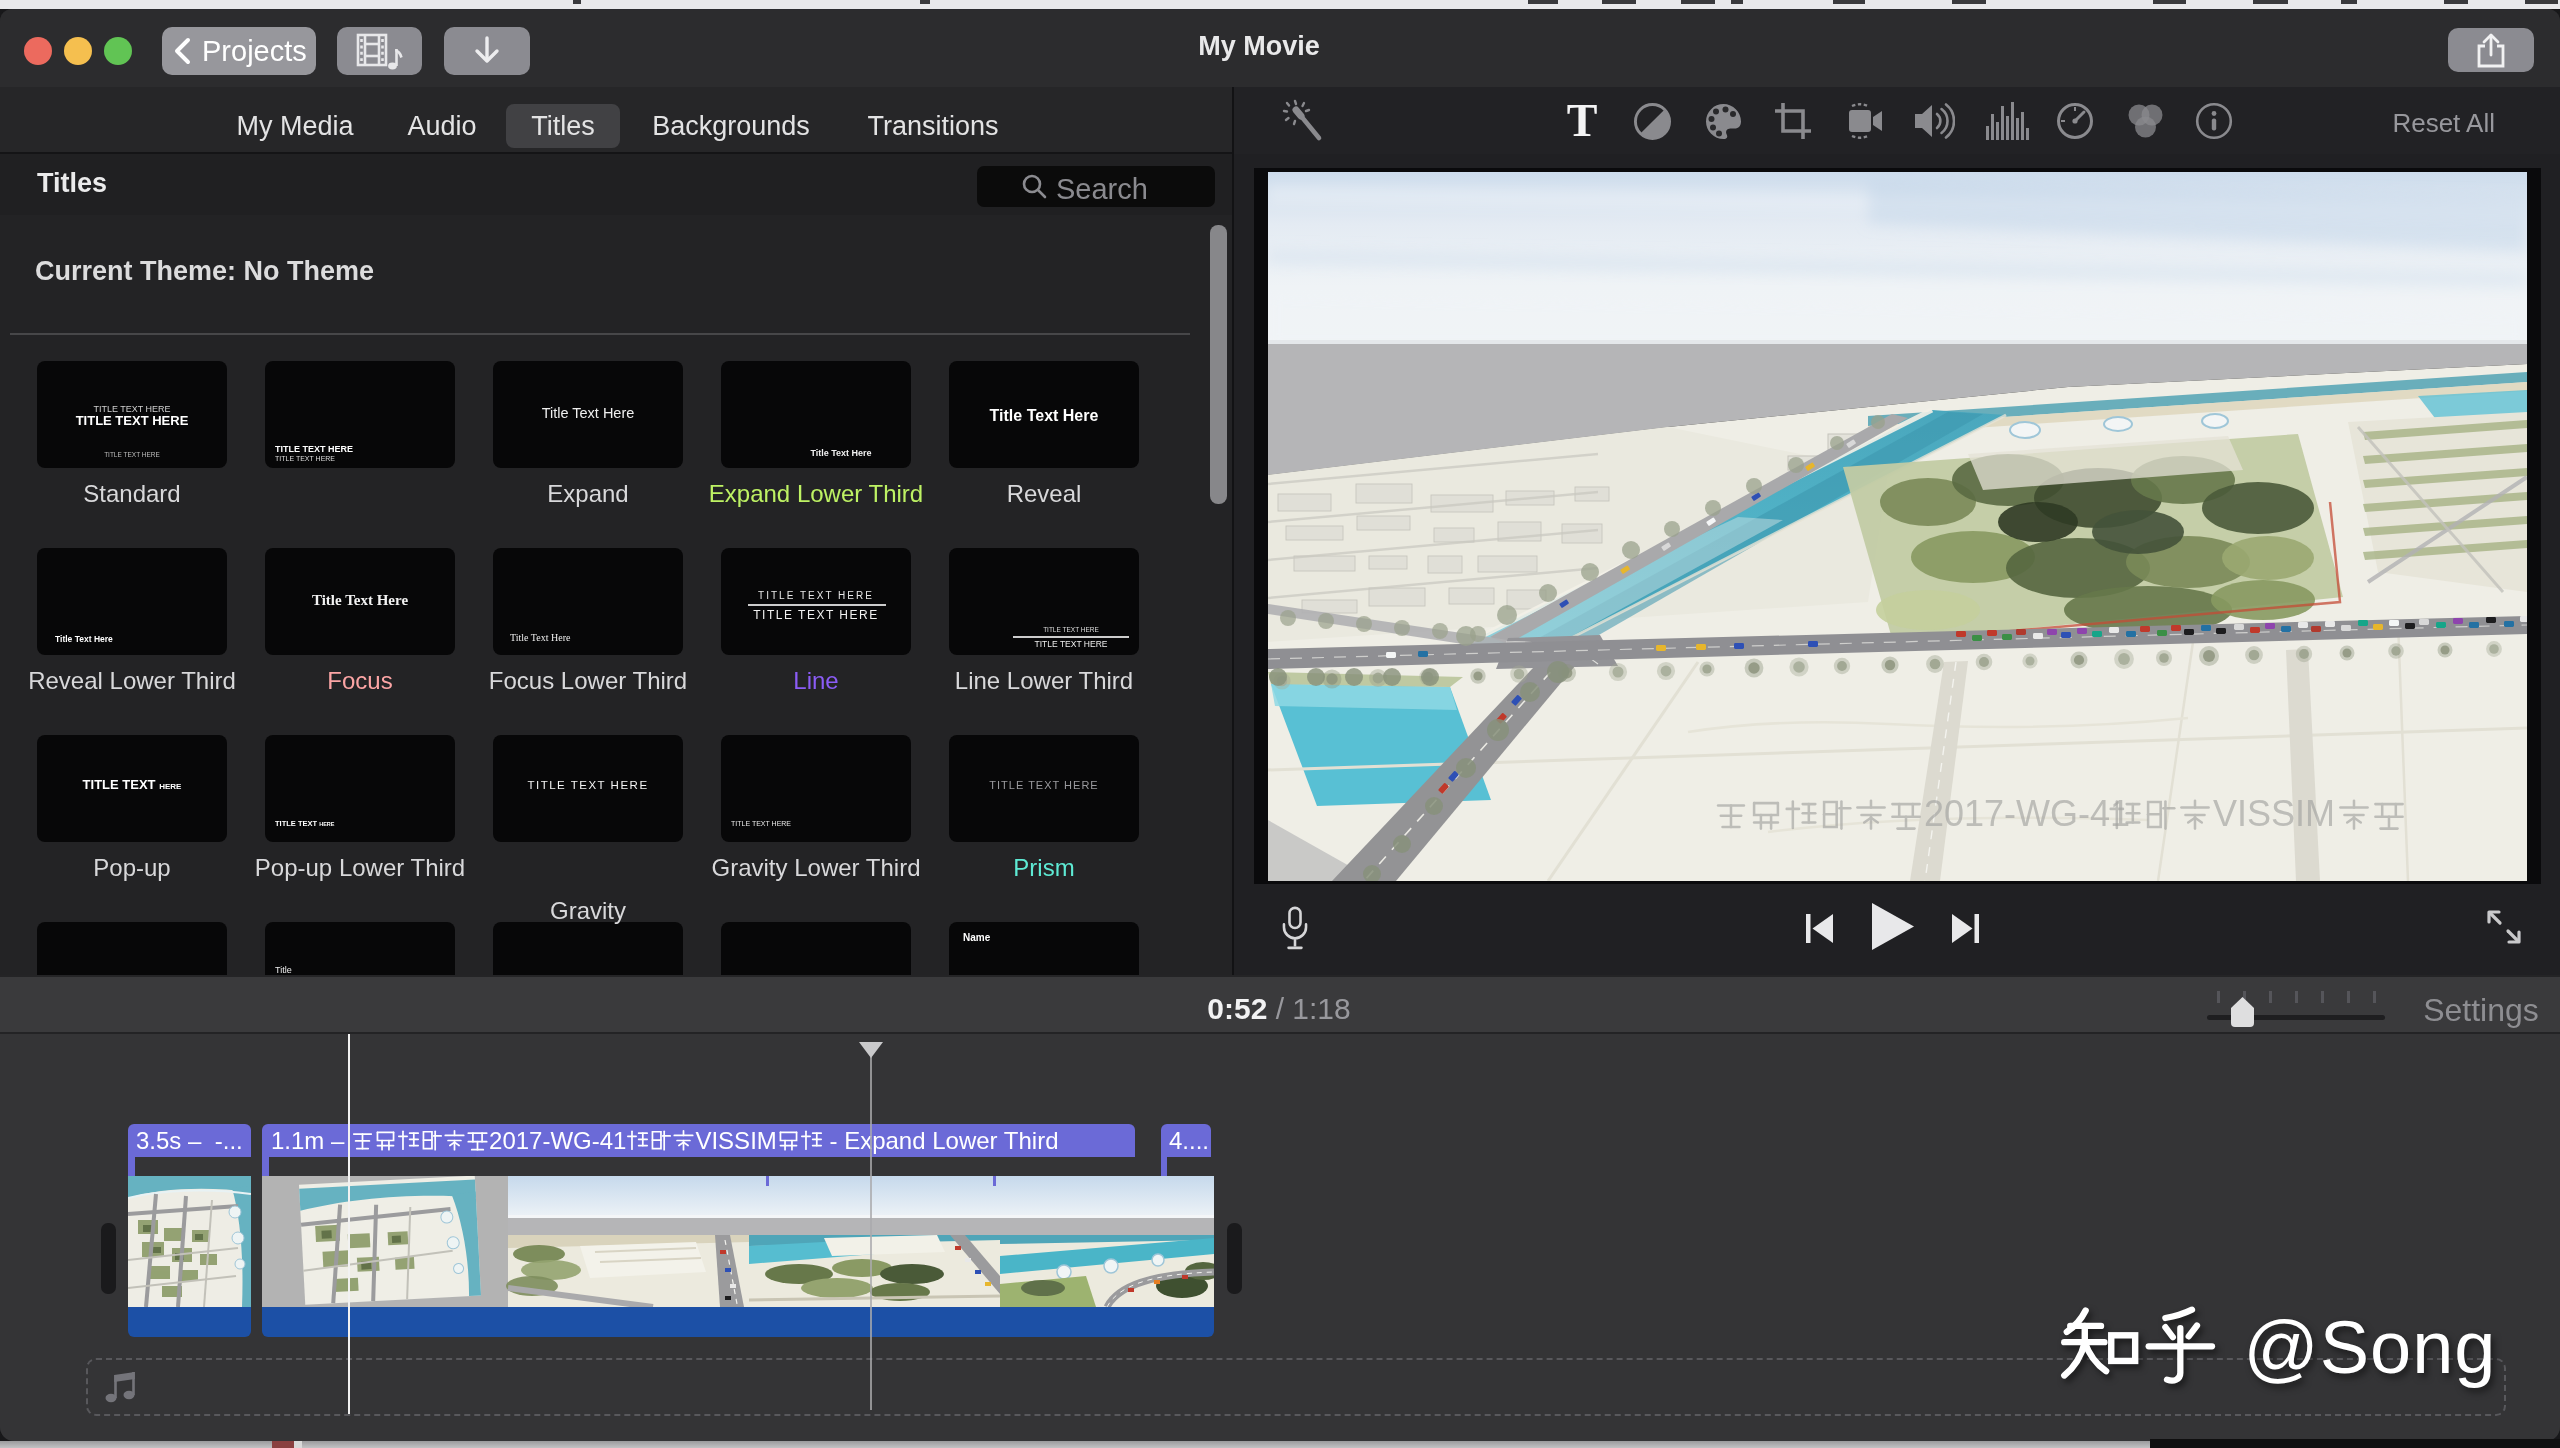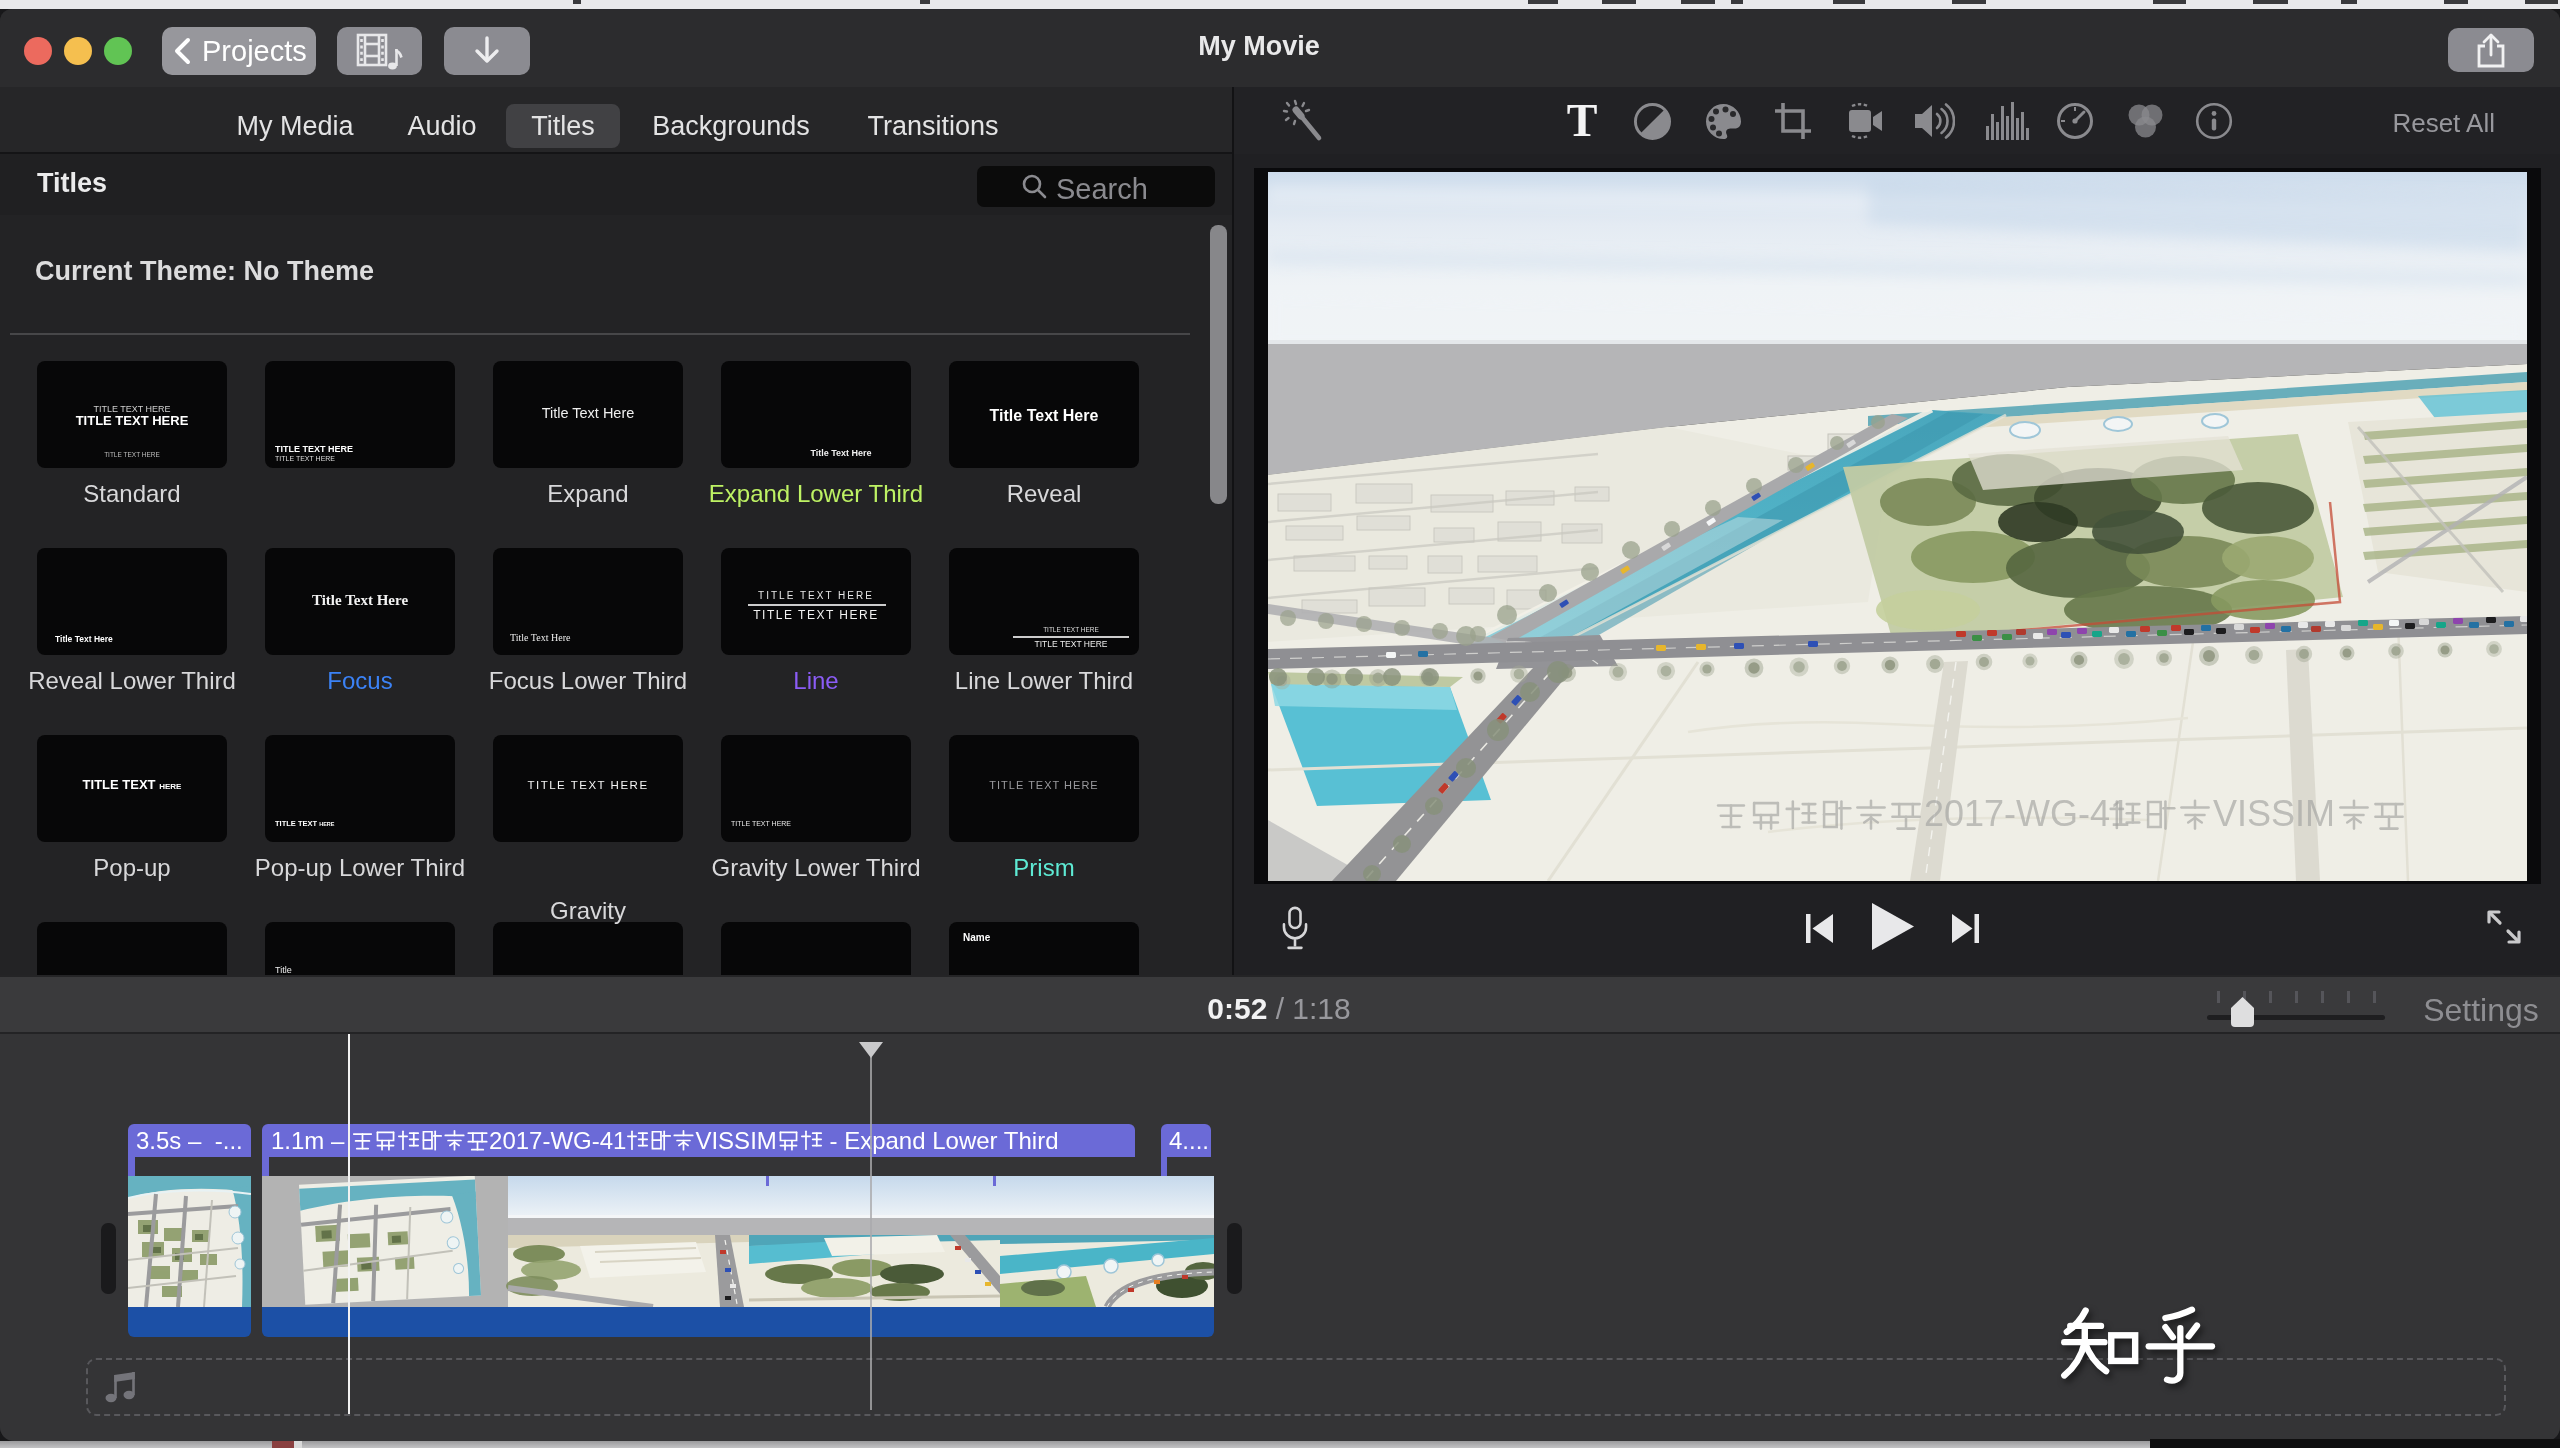--- a/index.html
+++ b/index.html
@@ -231,21 +231,21 @@
     <div class="abs" style="left:493px;top:707px;width:190px;height:107px;border-radius:8px;background:#070708;overflow:hidden"></div>
     <div class="abs" style="left:721px;top:707px;width:190px;height:107px;border-radius:8px;background:#070708;overflow:hidden"></div>
     <div class="abs" style="left:949px;top:707px;width:190px;height:107px;border-radius:8px;background:#070708;overflow:hidden">
       <div class="abs" style="left:14px;top:10px;width:100px;text-align:left;font-size:10px;color:#fff;font-weight:bold;font-family:'Liberation Sans',sans-serif;letter-spacing:0px;line-height:12px">Name</div>
     </div>
     <div class="abs" style="left:-3px;top:263px;width:270px;text-align:center;color:#d8d8da;font-size:24px;line-height:31px;">Standard</div>
     <div class="abs" style="left:453px;top:263px;width:270px;text-align:center;color:#d8d8da;font-size:24px;line-height:31px;">Expand</div>
     <div class="abs" style="left:681px;top:263px;width:270px;text-align:center;color:#bef264;font-size:24px;line-height:31px;">Expand Lower Third</div>
     <div class="abs" style="left:909px;top:263px;width:270px;text-align:center;color:#d8d8da;font-size:24px;line-height:31px;">Reveal</div>
     <div class="abs" style="left:-3px;top:450px;width:270px;text-align:center;color:#d8d8da;font-size:24px;line-height:31px;">Reveal Lower Third</div>
-    <div class="abs" style="left:225px;top:450px;width:270px;text-align:center;color:#3b82f6;font-size:24px;line-height:31px;">Focus</div>
+    <div class="abs" style="left:225px;top:450px;width:270px;text-align:center;color:#fca5a5;font-size:24px;line-height:31px;">Focus</div>
     <div class="abs" style="left:453px;top:450px;width:270px;text-align:center;color:#d8d8da;font-size:24px;line-height:31px;">Focus Lower Third</div>
     <div class="abs" style="left:681px;top:450px;width:270px;text-align:center;color:#8b5cf6;font-size:24px;line-height:31px;">Line</div>
     <div class="abs" style="left:909px;top:450px;width:270px;text-align:center;color:#d8d8da;font-size:24px;line-height:31px;">Line Lower Third</div>
     <div class="abs" style="left:-3px;top:637px;width:270px;text-align:center;color:#d8d8da;font-size:24px;line-height:31px;">Pop-up</div>
     <div class="abs" style="left:225px;top:637px;width:270px;text-align:center;color:#d8d8da;font-size:24px;line-height:31px;">Pop-up Lower Third</div>
     <div class="abs" style="left:453px;top:637px;width:270px;text-align:center;color:#d8d8da;font-size:24px;line-height:31px;margin-top:43px;">Gravity</div>
     <div class="abs" style="left:681px;top:637px;width:270px;text-align:center;color:#d8d8da;font-size:24px;line-height:31px;">Gravity Lower Third</div>
     <div class="abs" style="left:909px;top:637px;width:270px;text-align:center;color:#5eead4;font-size:24px;line-height:31px;">Prism</div>
   </div>
 <div class="abs" style="left:1234px;top:154px;width:1326px;height:821px;background:#202023"></div>
@@ -888,17 +888,17 @@
       </svg><svg width="80" height="82" viewBox="0 0 96 92" style="vertical-align:-11px;filter:drop-shadow(3px 4px 3px rgba(0,0,0,.5))">
         <g fill="none" stroke="#fff" stroke-linecap="round">
           <g stroke-width="7.5">
             <path d="M60 6 C50 11 40 14 28 16"></path>
             <path d="M28 27 L37 39"></path>
             <path d="M66 25 L56 38"></path>
             <path d="M8 50 H84"></path>
             <path d="M46 28 V82 C46 90 38 93 30 90"></path>
           </g>
         </g>
-      </svg></div>
+      </svg><span style="letter-spacing:1px">&nbsp;@Song</span></div>
   </div>
 <div class="abs" style="left:0;top:1441px;width:2150px;height:7px;background:linear-gradient(#9a9a9c,#c2c2c4)"></div>
 <div class="abs" style="left:2150px;top:1439px;width:410px;height:9px;background:#0f0f10"></div>
 <div class="abs" style="left:272px;top:1441px;width:22px;height:7px;background:#8a4040"></div>
 <div class="abs" style="left:294px;top:1441px;width:8px;height:7px;background:#d9d9d9"></div>
 </body></html>

